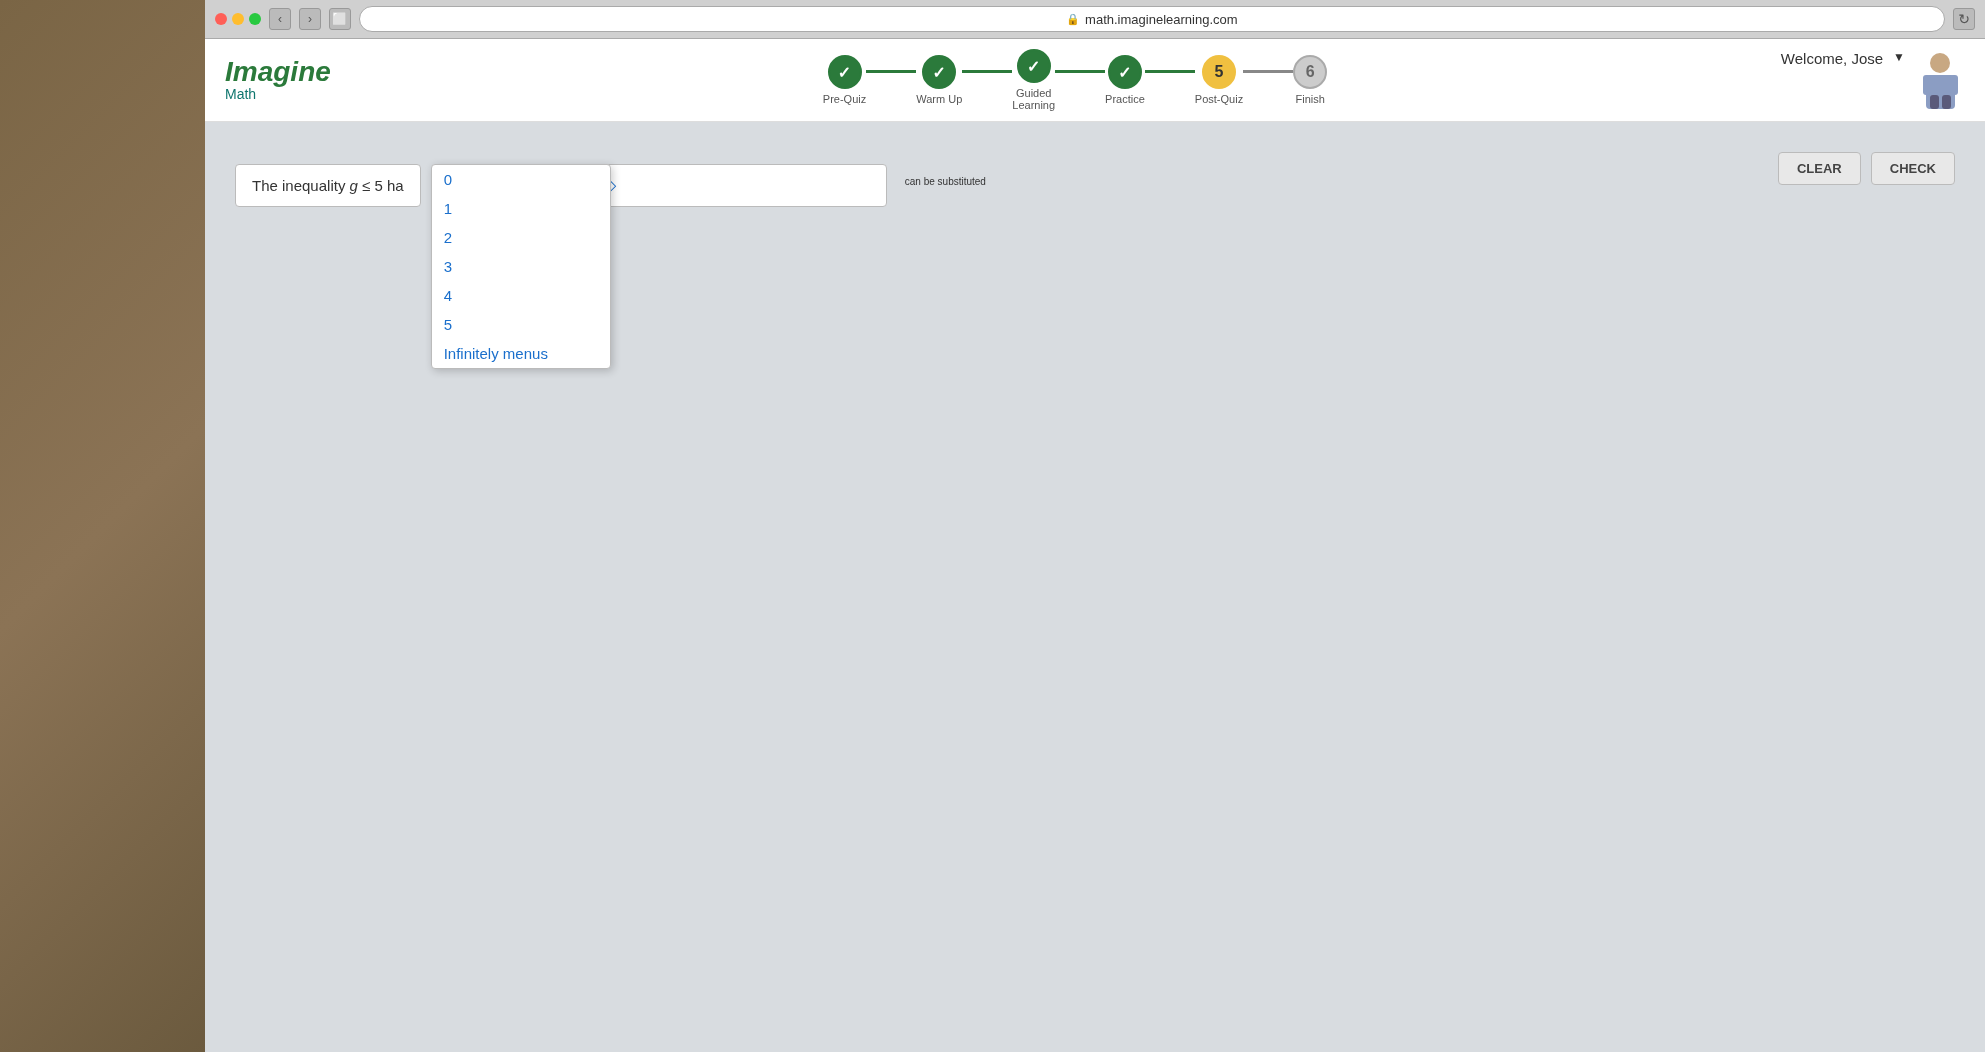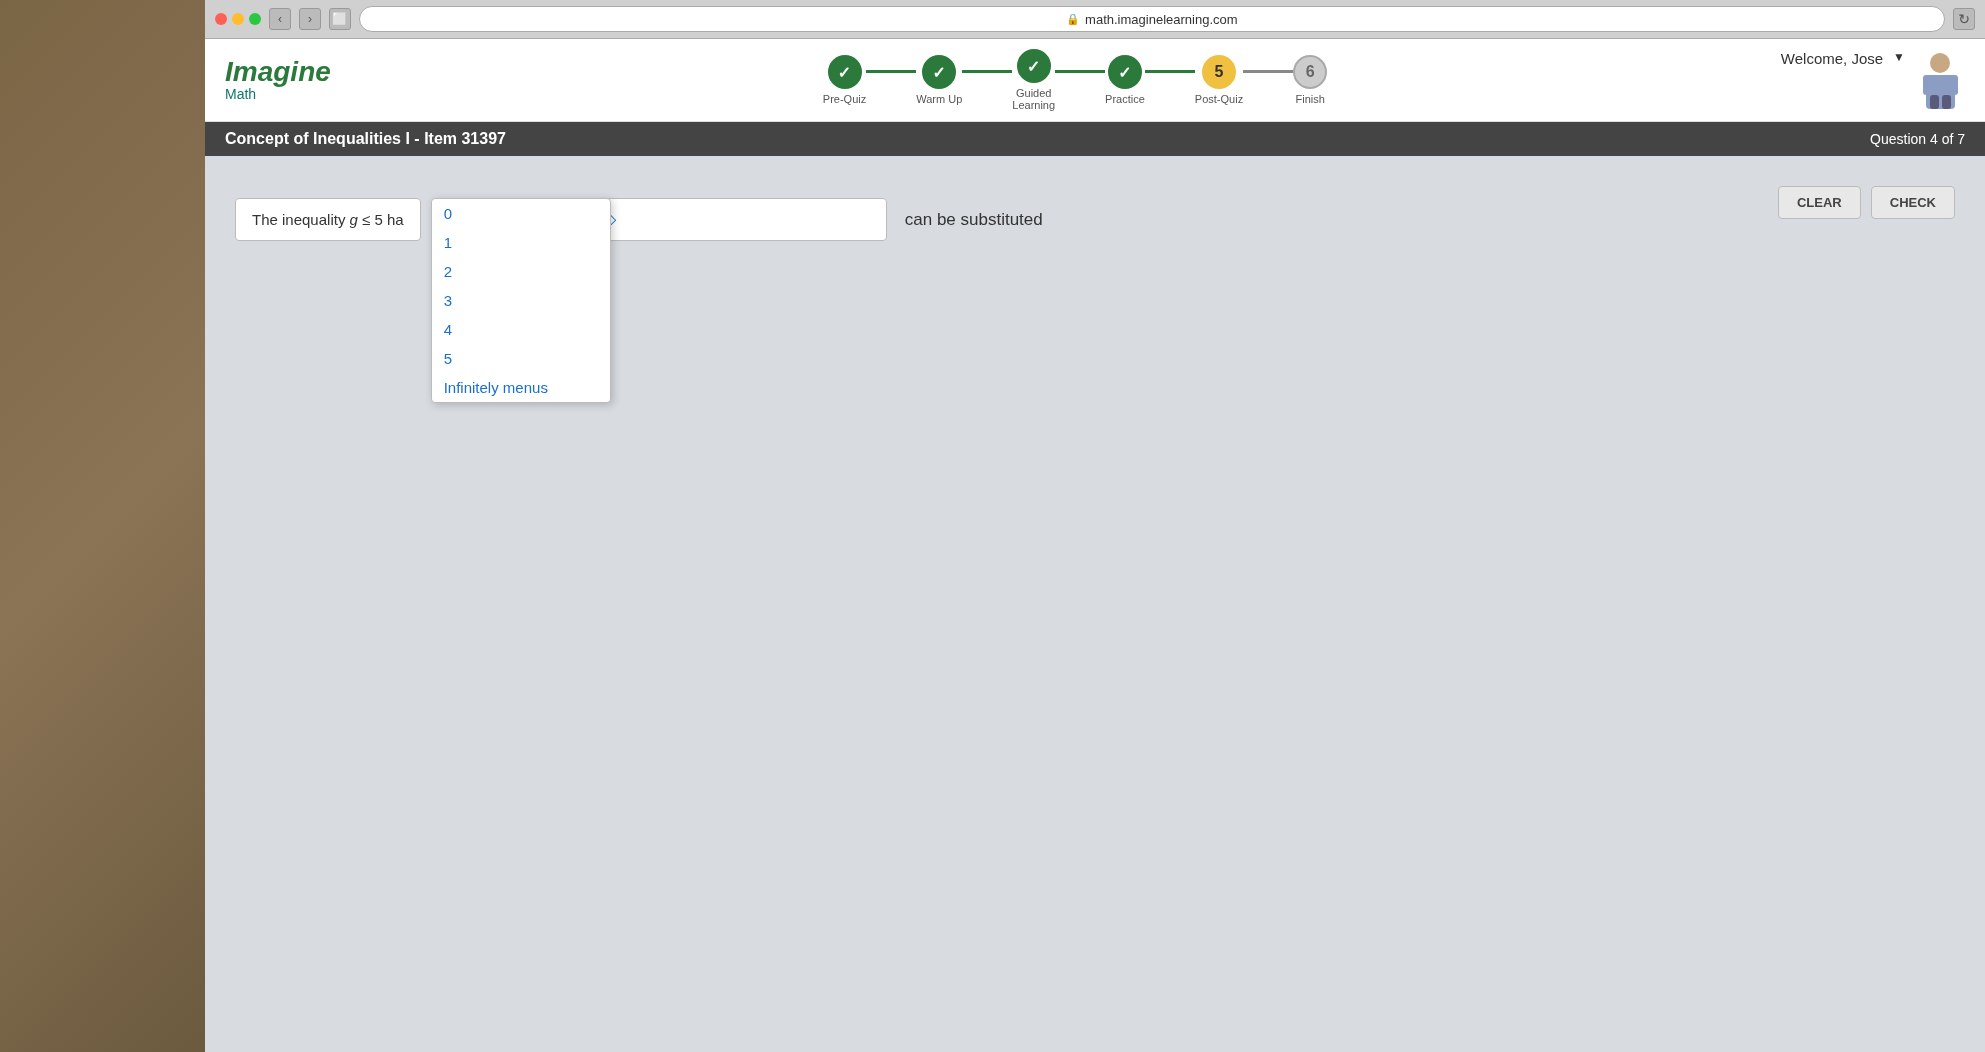--- a/index.html
+++ b/index.html
@@ -385,21 +385,21 @@
       align-items: center;
       gap: 8px;
     }
 
     .second-dropdown-arrow {
       color: #1a6fcc;
       font-size: 18px;
     }
 
     .can-substituted-text {
-      font-size: 17px;
+      font-size: 10px;
       color: #333;
       padding: 12px 8px;
       white-space: nowrap;
     }
   </style>
 </head>
 <body>
 
 <div class="bg-left"></div>
 
@@ -487,24 +487,20 @@
           <rect x="8" y="24" width="29" height="34" rx="4" fill="#8B9DC3"></rect>
           <rect x="5" y="24" width="8" height="20" rx="3" fill="#8B9DC3"></rect>
           <rect x="32" y="24" width="8" height="20" rx="3" fill="#8B9DC3"></rect>
           <rect x="12" y="44" width="9" height="14" rx="3" fill="#5a5a7a"></rect>
           <rect x="24" y="44" width="9" height="14" rx="3" fill="#5a5a7a"></rect>
         </svg>
       </div>
     </div>
   </div>
 
-  <div class="concept-bar">
-    <span class="concept-title">Concept of Inequalities I - Item 31397</span>
-    <span class="question-counter">Question 4 of 7</span>
-  </div>
 
   <div class="content-area">
 
     <div class="action-buttons">
       <button class="btn-clear">CLEAR</button>
       <button class="btn-check">CHECK</button>
     </div>
 
 
     <div class="answer-area">

